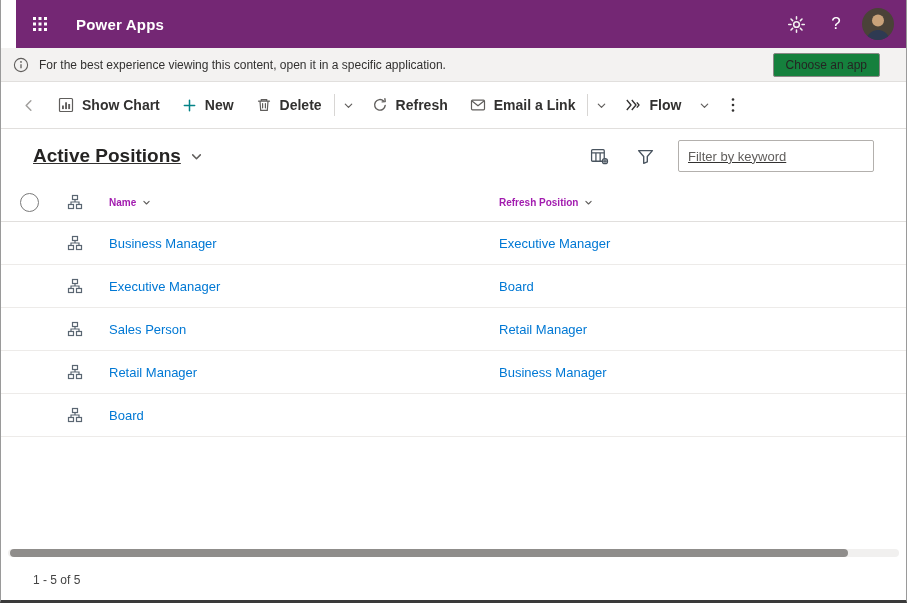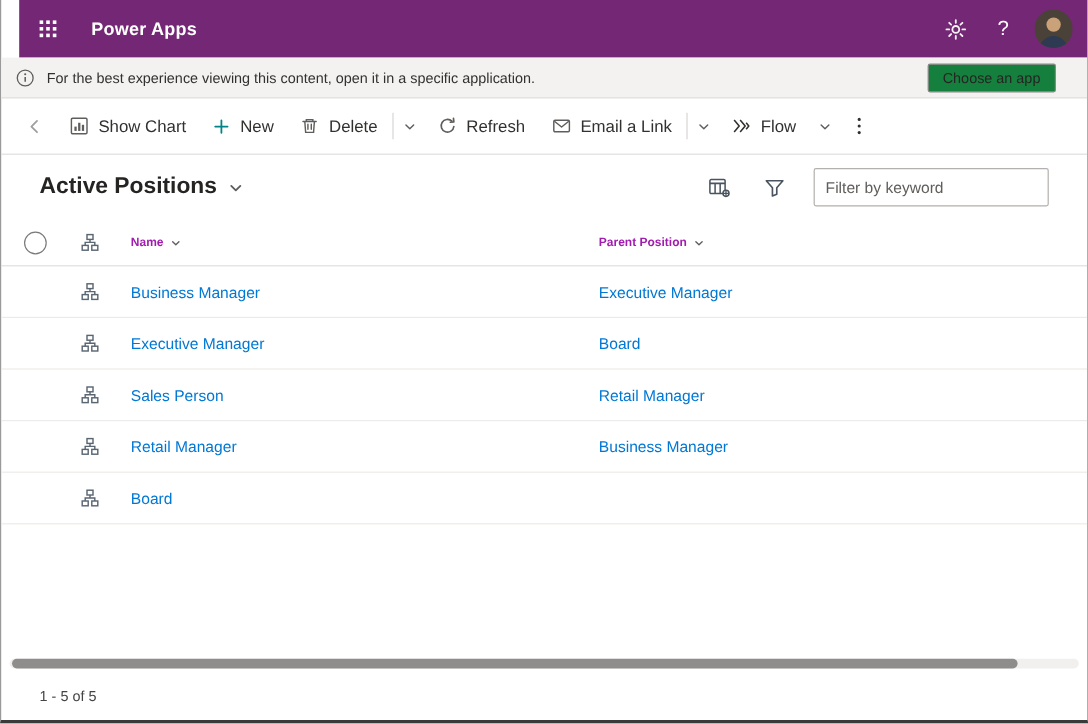--- a/index.html
+++ b/index.html
@@ -19,26 +19,26 @@
   .avatar{width:32px;height:32px;border-radius:50%;overflow:hidden;margin-left:6px;cursor:pointer;flex:0 0 32px;}
   
   .banner{flex:0 0 33px;height:33px;background:#f3f2f1;border-bottom:1px solid #e1dfdd;
     display:flex;align-items:center;padding:0 26px 0 12px;gap:10px;font-size:12px;color:#323130;}
   .banner-btn{margin-left:auto;background:#15803d;border:1px solid #8a8886;border-radius:2px;
     font-size:12px;padding:4px 12px;color:#252423;white-space:nowrap;cursor:pointer;font-family:inherit;}
   
   .command-bar{flex:0 0 46px;height:46px;border-bottom:1px solid #e1dfdd;display:flex;align-items:center;
     padding:0 8px;font-size:14px;color:#323130;}
   .cmd-back{width:38px;height:36px;display:flex;align-items:center;justify-content:center;cursor:pointer;}
-  .cmd-item{display:flex;align-items:center;gap:8px;padding:0 11px;height:36px;cursor:pointer;white-space:nowrap;border-radius:2px;}
+  .cmd-item{display:flex;align-items:center;gap:8px;padding:0 11px;height:36px;cursor:pointer;white-space:nowrap;border-radius:2px;font-weight:bold;}
   .cmd-chevron{padding:0 7px;height:36px;display:flex;align-items:center;cursor:pointer;}
   .split-divider{width:1px;height:22px;background:#d8d6d4;margin:0 1px;}
   .cmd-ellipsis{width:32px;height:36px;display:flex;align-items:center;justify-content:center;cursor:pointer;}
   
-  .view-header{flex:0 0 54px;height:54px;display:flex;align-items:center;padding:0 32px;}
+  .view-header{flex:0 0 54px;height:54px;display:flex;align-items:center;padding:0 32px;text-decoration:underline;}
   .view-title{display:flex;align-items:center;gap:9px;cursor:pointer;}
   .view-title-text{font-size:19px;font-weight:700;color:#252423;}
   .view-actions{margin-left:auto;display:flex;align-items:center;gap:8px;}
   .icon-btn{width:38px;height:34px;display:flex;align-items:center;justify-content:center;cursor:pointer;border-radius:2px;}
   .search-box{width:176px;height:30px;border:1px solid #b3b0ad;border-radius:2px;font-size:13px;
     padding:0 9px;color:#4c1d95;font-family:inherit;outline:none;margin-left:6px;}
   .search-box::placeholder{color:#605e5c;}
   
   .grid-header{flex:0 0 38px;height:38px;display:grid;grid-template-columns:56px 36px 390px 1fr;
     align-items:center;border-bottom:1px solid #e1dfdd;font-size:10px;font-weight:700;color:#a21caf;}
@@ -271,21 +271,21 @@
     </div>
     <div class="col-head">
       <span>Name</span>
       <span>
         <svg width="9" height="9" viewBox="0 0 12 12" fill="none" stroke="#605e5c" stroke-width="1.5" stroke-linecap="round" stroke-linejoin="round">
           <path d="M2.5 4.5L6 8l3.5-3.5"></path>
         </svg>
       </span>
     </div>
     <div class="col-head">
-      <span>Parent Position</span>
+      <span>Refresh Position</span>
       <span>
         <svg width="9" height="9" viewBox="0 0 12 12" fill="none" stroke="#605e5c" stroke-width="1.5" stroke-linecap="round" stroke-linejoin="round">
           <path d="M2.5 4.5L6 8l3.5-3.5"></path>
         </svg>
       </span>
     </div>
   </div>
 
   <div>
     <div class="grid-row">

